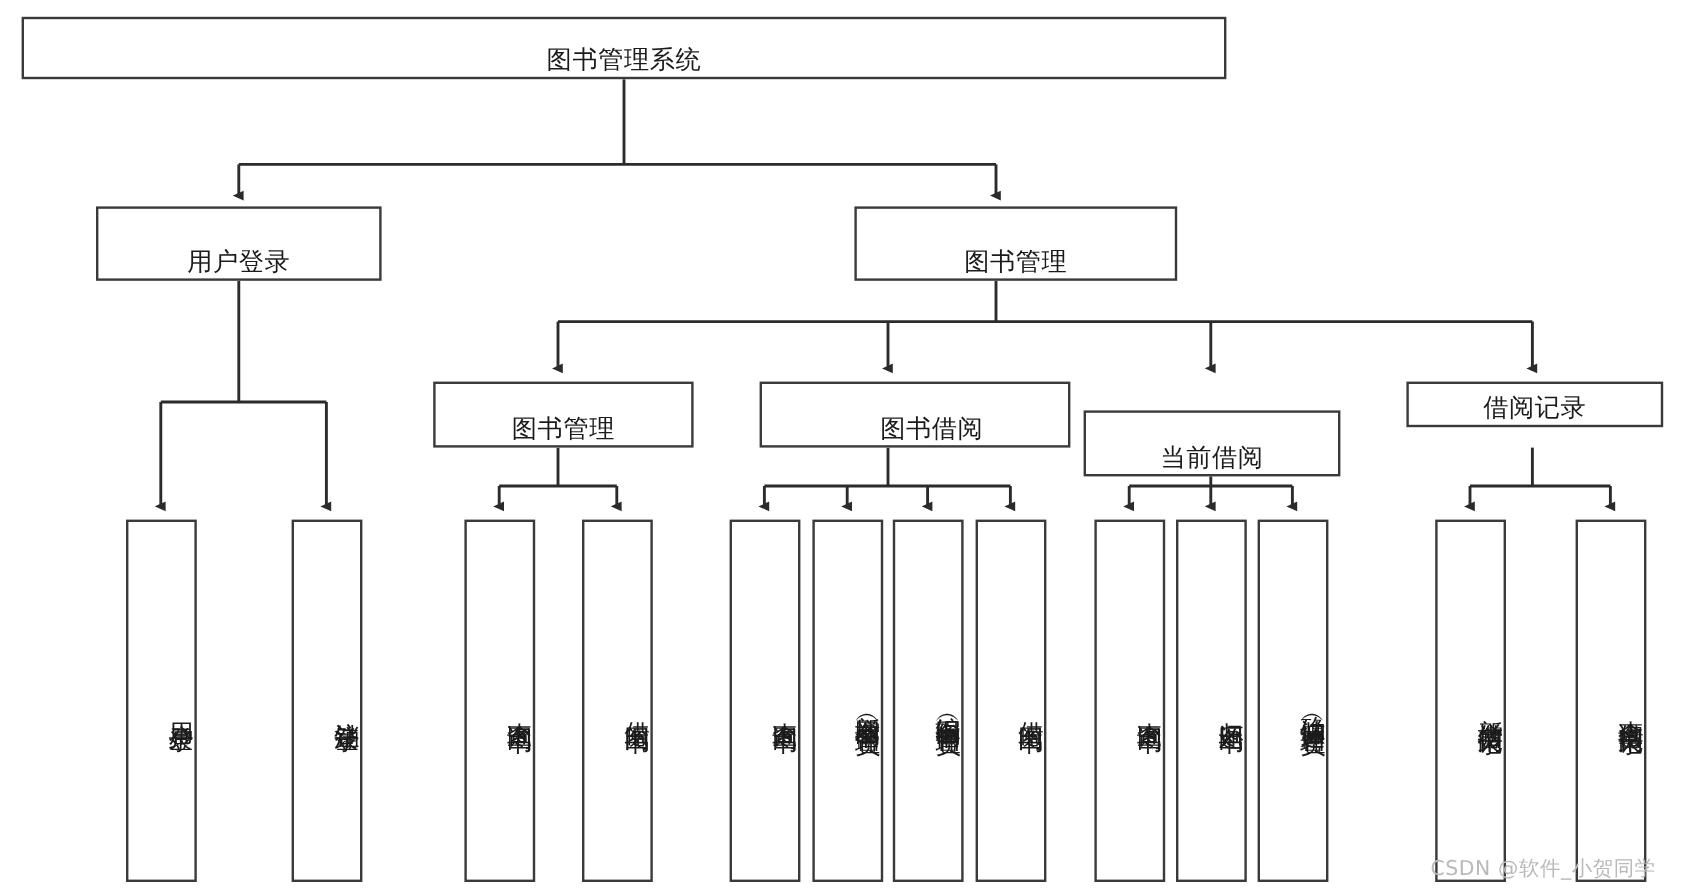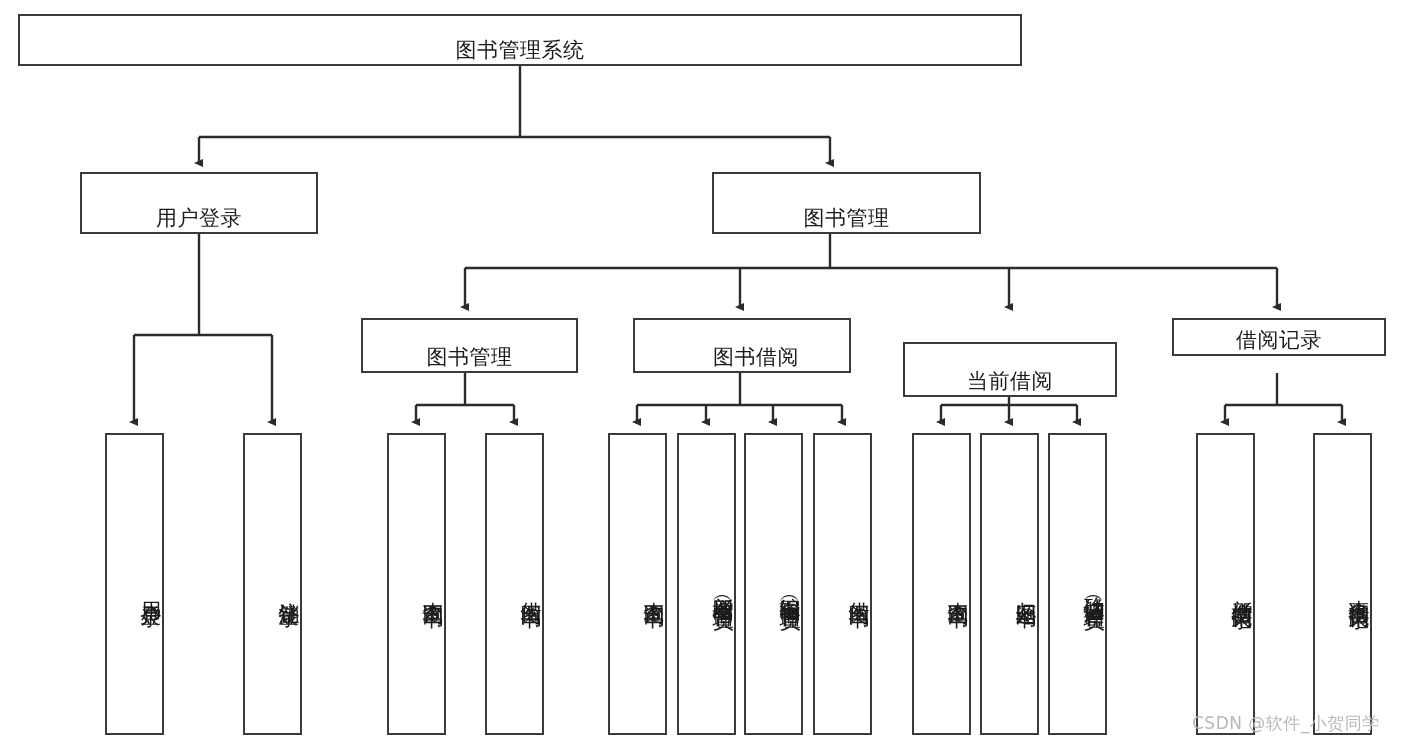--- a/index.html
+++ b/index.html
@@ -124,21 +124,21 @@
   <div class="node horizontal" style="left:80px; top:172px; width:238px; height:62px;">
     <span>用户登录</span>
   </div>
   <div class="node horizontal" style="left:712px; top:172px; width:269px; height:62px;">
     <span>图书管理</span>
   </div>
 
   <div class="node horizontal" style="left:361px; top:318px; width:217px; height:55px;">
     <span>图书管理</span>
   </div>
-  <div class="node horizontal" style="left:633px; top:318px; width:218px; height:55px;padding-left:28px;">
+  <div class="node horizontal" style="left:633px; top:318px; width:259px; height:55px;padding-left:28px;">
     <span>图书借阅</span>
   </div>
   <div class="node horizontal" style="left:903px; top:318px; width:214px; height:55px;margin-top:24px;">
     <span>当前借阅</span>
   </div>
   <div class="node horizontal" style="left:1172px; top:318px; width:214px; height:38px;">
     <span>借阅记录</span>
   </div>
 
   <div class="node vertical" style="left:105px; top:433px; width:59px; height:302px;">

